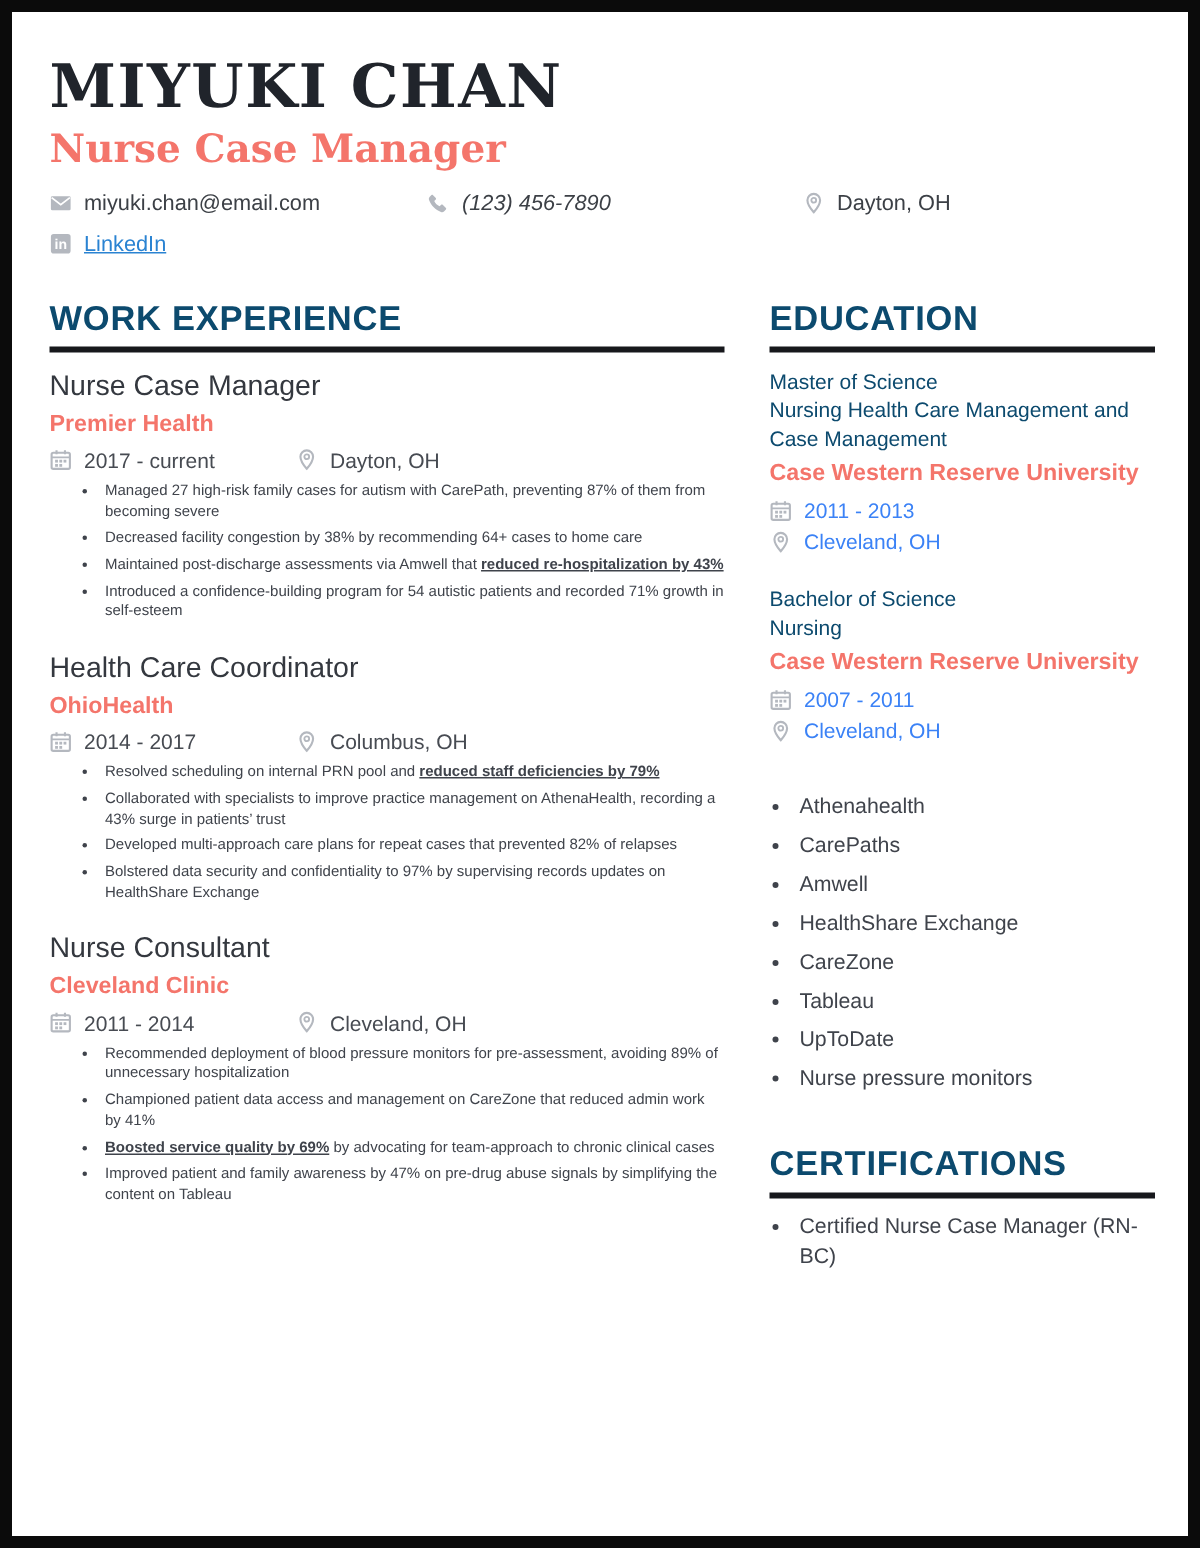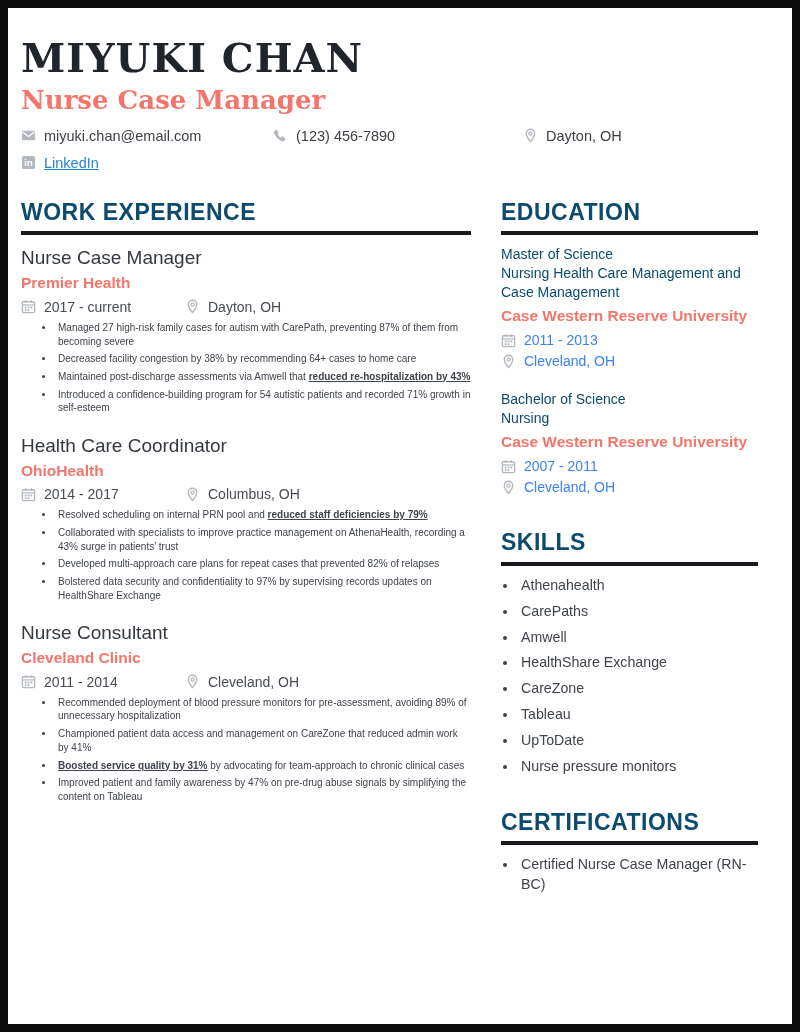--- a/index.html
+++ b/index.html
@@ -2,35 +2,35 @@
 <html style="--accent: #f4756b; --link: #2a83d2;"><head>
 <meta charset="utf-8">
 <style>
   html,body{margin:0;padding:0;}
   body{
     width:800px;height:1032px;background:#0b0b0b;position:relative;
     font-family:"Liberation Sans",sans-serif;overflow:hidden;
   }
   .page{
     position:absolute;top:8px;left:8px;width:784px;height:1016px;
-    background:#ffffff;box-sizing:border-box;padding:22px 22px 0 13px;overflow:hidden;
+    background:#ffffff;box-sizing:border-box;padding:22px 22px 0 25px;overflow:hidden;
   }
   
   .name{
     margin:6px 0 0;font-family:"DejaVu Serif",serif;font-weight:700;
     font-size:40px;line-height:1.1;color:#20242b;letter-spacing:1px;
   }
   .job-headline{
     margin:6px 0 0;font-family:"DejaVu Serif",serif;font-weight:700;
     font-size:26px;line-height:1.15;color:var(--accent);
   }
   .contact-row{display:flex;align-items:center;margin-top:12px;font-size:14.5px;color:#3c4046;}
   .contact-item{display:flex;align-items:center;}
   .contact-item.c1{width:252px;}
-  .contact-item.c2{width:250px;}
+  .contact-item.c2{width:250px;font-style:italic;}
   .icn{display:inline-flex;width:15px;height:15px;color:#b4b8bf;margin-right:8px;flex:none;}
   .icn svg{width:100%;height:100%;}
   a.link{color:var(--link);text-decoration:underline;}
   
   .columns{display:flex;margin-top:28px;}
   .col-left{width:450px;flex:none;}
   .col-right{width:257px;flex:none;margin-left:30px;}
   .sec-heading{
     margin:0;font-family:Liberation Sans, sans-serif;font-weight:700;font-size:23px;
     color:#0c4a6e;letter-spacing:.5px;padding-bottom:5px;
@@ -216,21 +216,21 @@
                       <path d="M8 1.3C5.5 1.3 3.5 3.3 3.5 5.8c0 3.4 4.5 8.6 4.5 8.6s4.5-5.2 4.5-8.6C12.5 3.3 10.5 1.3 8 1.3z" fill="none" stroke="currentColor" stroke-width="1.5"></path>
                       <circle cx="8" cy="5.9" r="1.7" fill="none" stroke="currentColor" stroke-width="1.3"></circle>
                     </svg>
                   </span>
                   <span>Cleveland, OH</span>
                 </div>
               </div>
               <ul class="bullets">
                 <li><span>Recommended deployment of blood pressure monitors for pre-assessment, avoiding 89% of unnecessary hospitalization</span></li>
                 <li><span>Championed patient data access and management on CareZone that reduced admin work by 41%</span></li>
-                <li><span class="emph">Boosted service quality by 31%</span><span> by advocating for team-approach to chronic clinical cases</span></li>
+                <li><span class="emph">Boosted service quality by 69%</span><span> by advocating for team-approach to chronic clinical cases</span></li>
                 <li><span>Improved patient and family awareness by 47% on pre-drug abuse signals by simplifying the content on Tableau</span></li>
               </ul>
             </div>
           </div>
       </section>
     </div>
 
     <div class="col-right">
       <section>
         <h3 class="sec-heading">EDUCATION</h3>
@@ -292,21 +292,20 @@
                     <circle cx="8" cy="5.9" r="1.7" fill="none" stroke="currentColor" stroke-width="1.3"></circle>
                   </svg>
                 </span>
                 <span>Cleveland, OH</span>
               </div>
             </div>
           </div>
       </section>
 
       <section class="section-skills">
-        <h3 class="sec-heading">SKILLS</h3>
         <ul class="plain" id="skills">
             <li>Athenahealth</li>
             <li>CarePaths</li>
             <li>Amwell</li>
             <li>HealthShare Exchange</li>
             <li>CareZone</li>
             <li>Tableau</li>
             <li>UpToDate</li>
             <li>Nurse pressure monitors</li>
           </ul>

